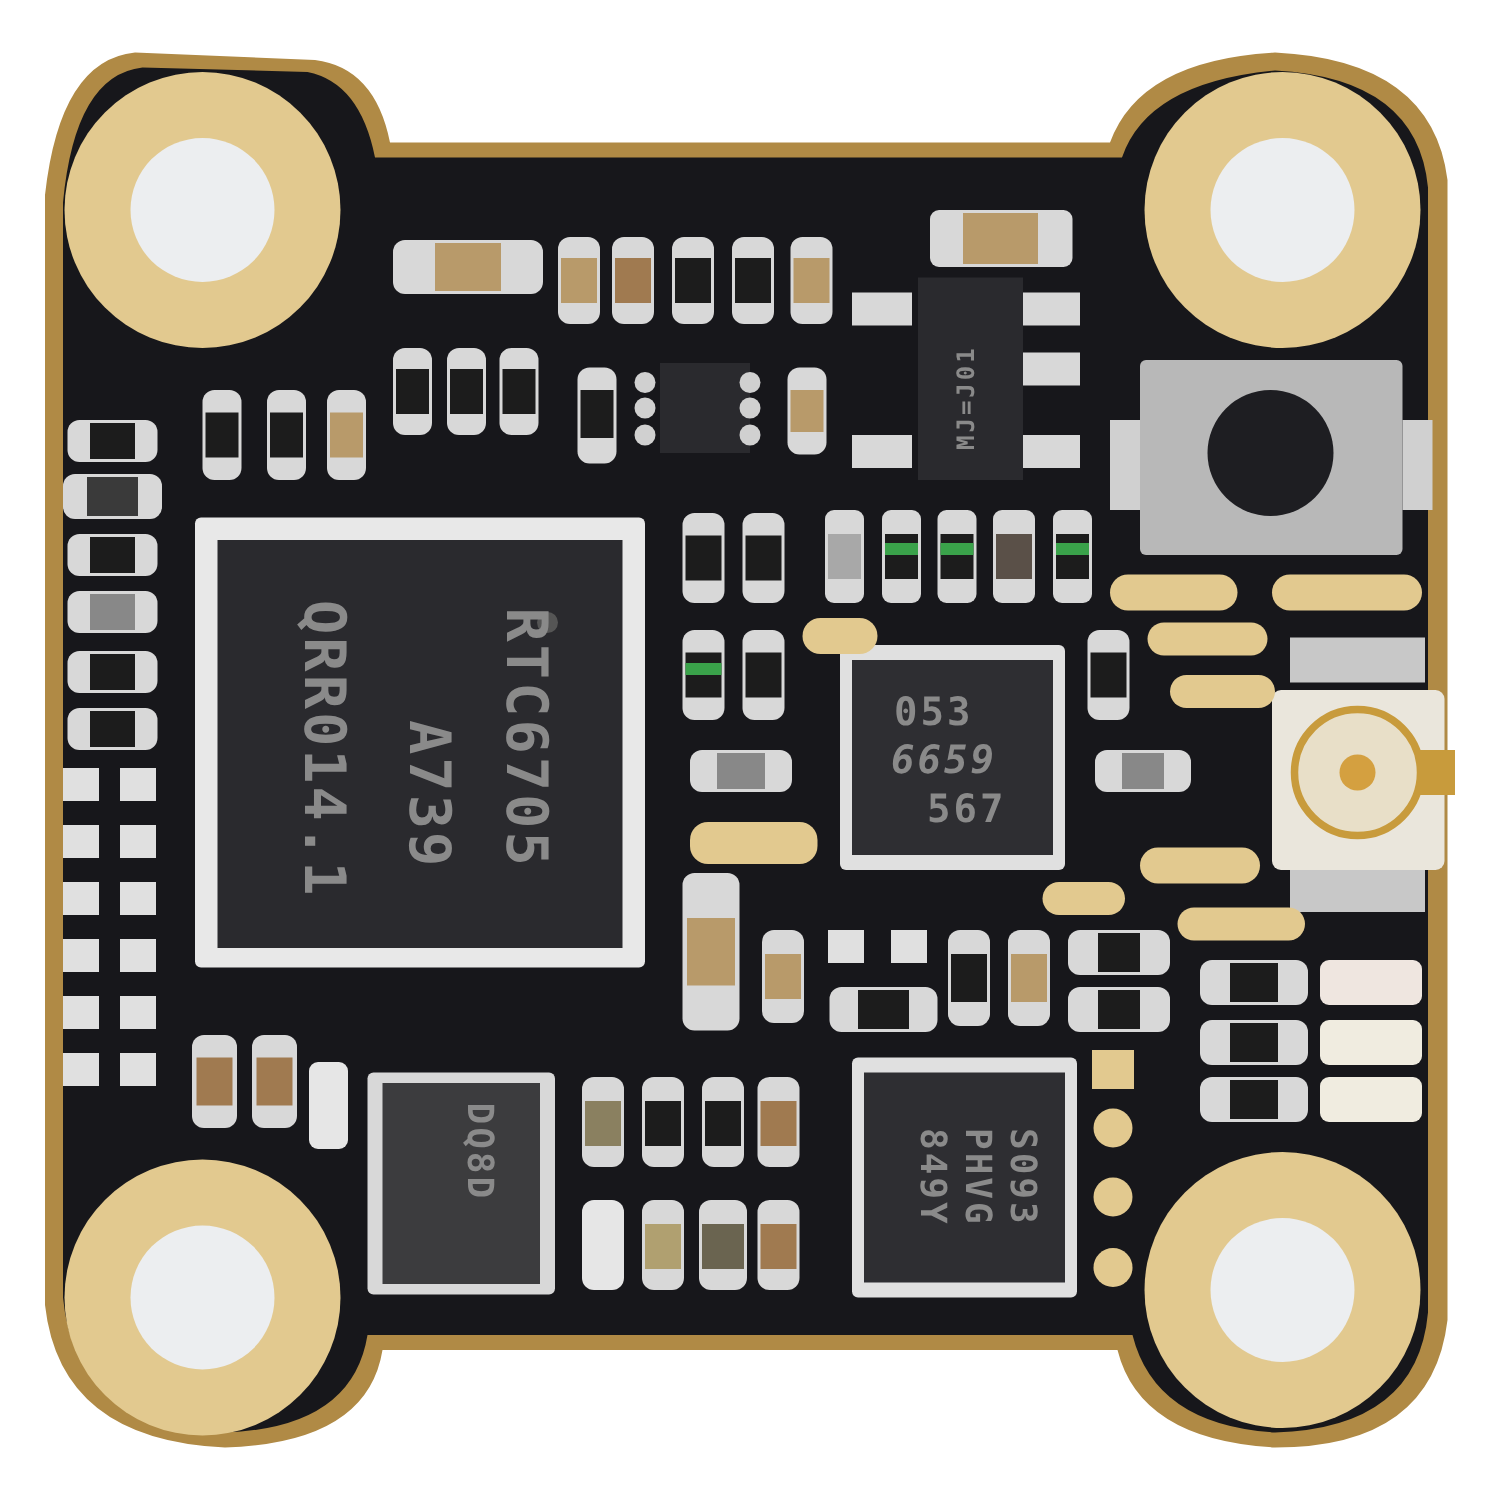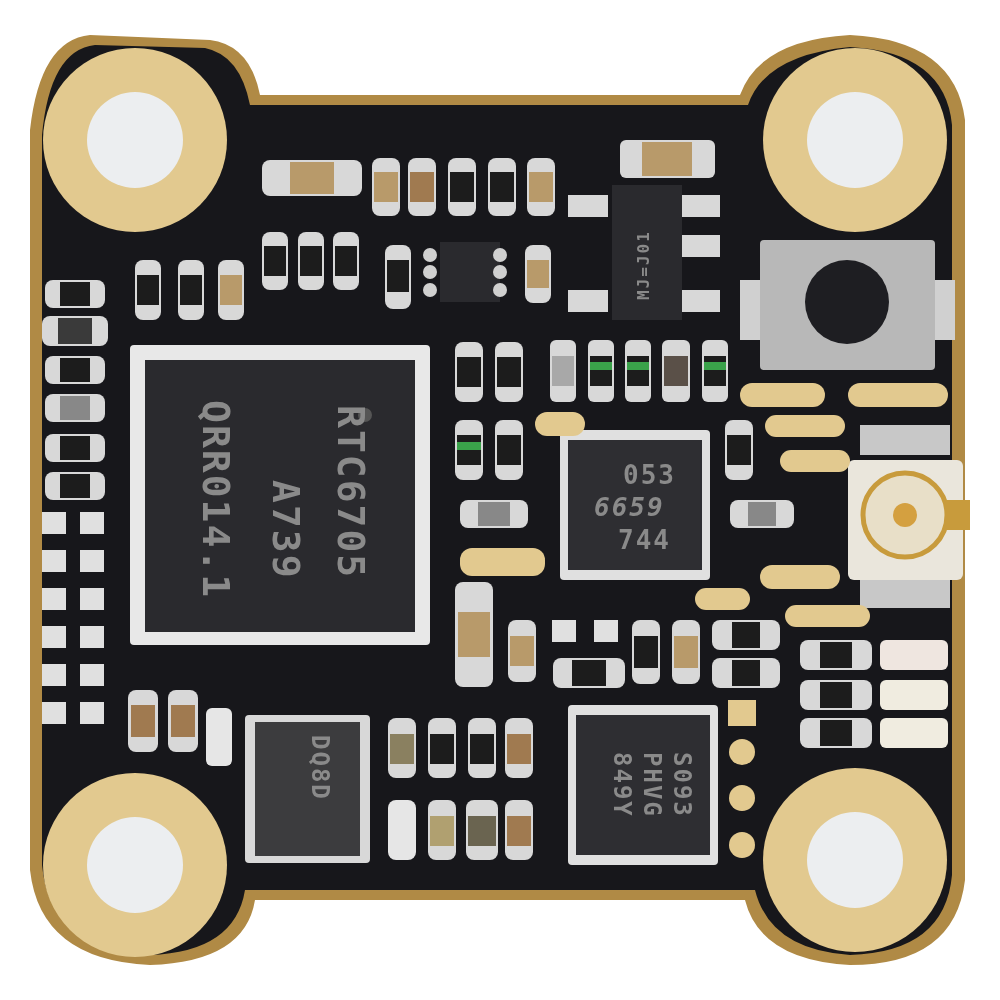--- a/index.html
+++ b/index.html
@@ -248,23 +248,23 @@
     <rect x="880" y="640" width="68" height="30" rx="6" fill="#efe6e0"></rect>
     <rect x="880" y="680" width="68" height="30" rx="6" fill="#f0ece0"></rect>
     <rect x="880" y="718" width="68" height="30" rx="6" fill="#f0ece0"></rect>
   </g>
 </svg>
 
 <div class="chip-label" style="left:250px;top:485px;font-size:38px;transform:rotate(90deg);transform-origin:left top;left:370px;top:405px;">RTC6705</div>
 <div class="chip-label" style="font-size:38px;transform:rotate(90deg);transform-origin:left top;left:305px;top:480px;">A739</div>
 <div class="chip-label" style="font-size:38px;transform:rotate(90deg);transform-origin:left top;left:235px;top:400px;">QRR014.1</div>
 
-<div class="chip-label" style="left:623px;top:462px;font-size:26px;">053</div>
+<div class="chip-label" style="left:596px;top:462px;font-size:26px;">053</div>
 <div class="chip-label" style="left:594px;top:494px;font-size:26px;font-style:italic;">6659</div>
-<div class="chip-label" style="left:618px;top:527px;font-size:26px;">744</div>
+<div class="chip-label" style="left:618px;top:527px;font-size:26px;">567</div>
 
 <div class="chip-label" style="font-size:24px;transform:rotate(90deg);transform-origin:left top;left:694px;top:752px;">S093</div>
 <div class="chip-label" style="font-size:24px;transform:rotate(90deg);transform-origin:left top;left:664px;top:752px;">PHVG</div>
 <div class="chip-label" style="font-size:24px;transform:rotate(90deg);transform-origin:left top;left:634px;top:752px;">849Y</div>
 
 <div class="chip-label" style="font-size:16px;transform:rotate(-90deg);transform-origin:left top;left:636px;top:300px;">MJ=J01</div>
 <div class="chip-label" style="font-size:24px;transform:rotate(90deg);transform-origin:left top;left:332px;top:735px;">DQ8D</div>
 </div>
 
 </body></html>

